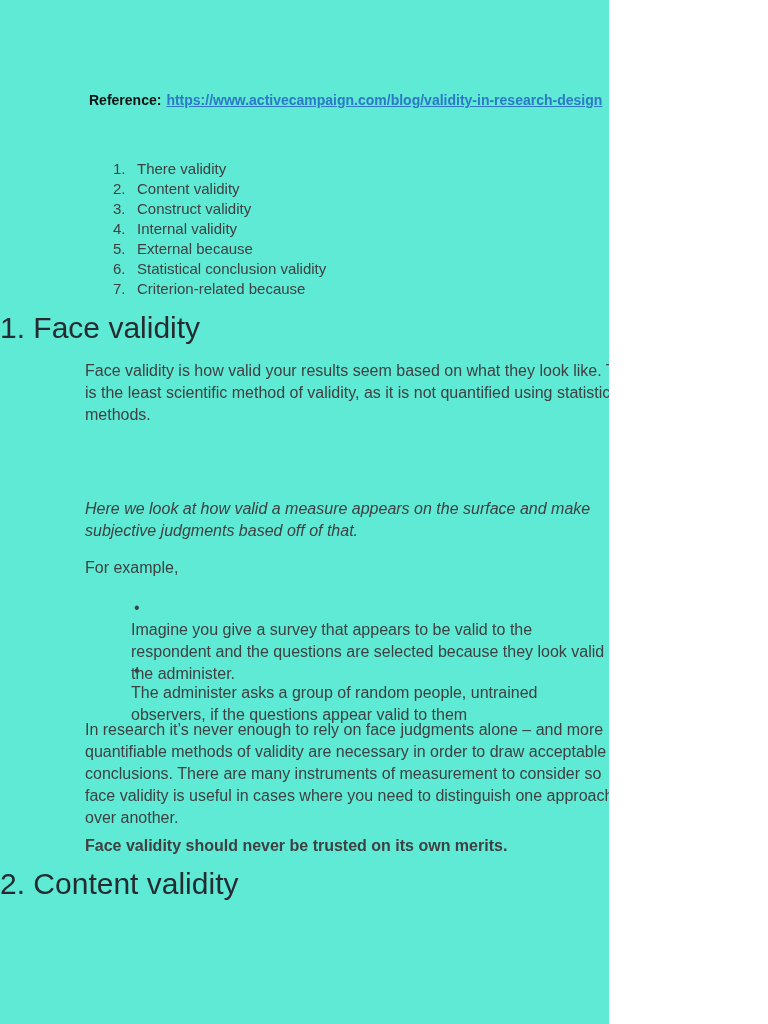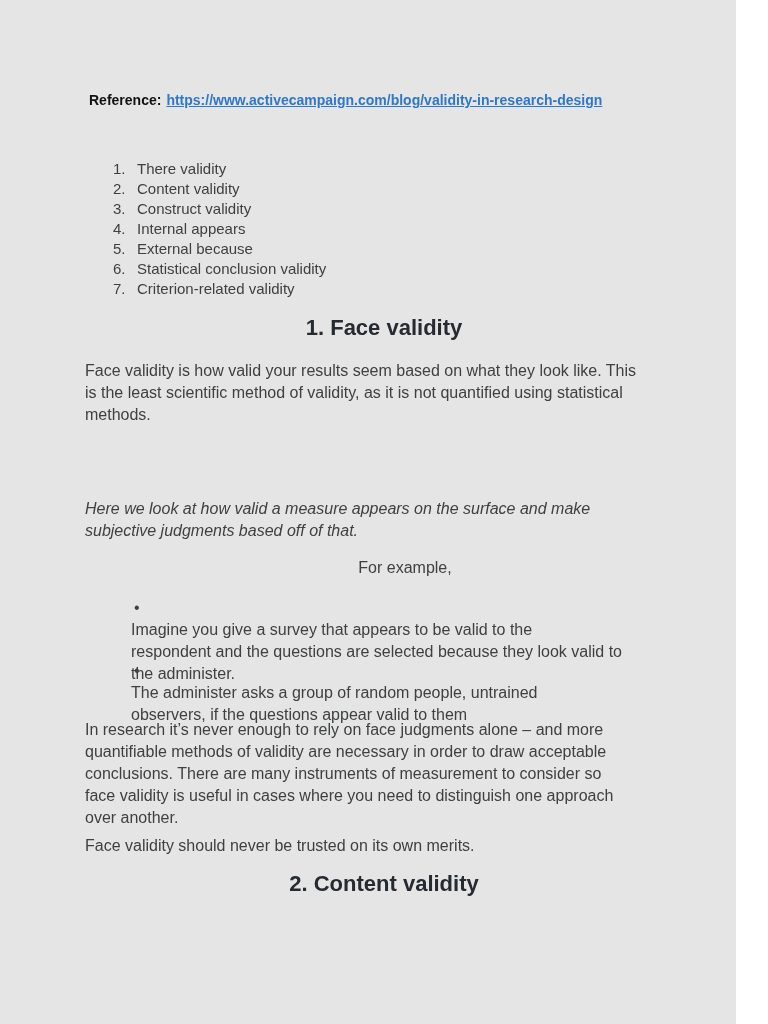--- a/index.html
+++ b/index.html
@@ -2,23 +2,23 @@
 <html><head>
 <meta charset="utf-8">
 <style>
   html, body {
     margin: 0;
     padding: 0;
     background: #ffffff;
   }
   .page {
     position: relative;
-    width: 736px;
+    width: 609px;
     height: 1024px;
-    background: #e5e5e5;
+    background: #5eead4;
     overflow: hidden;
     font-family: "Liberation Sans", sans-serif;
   }
   .reference {
     position: absolute;
     left: 89px;
     top: 91px;
     font-size: 14px;
     line-height: 18px;
     font-weight: 700;
@@ -50,42 +50,41 @@
   }
   .toc-num {
     position: absolute;
     left: 24px;
   }
   .heading {
     position: absolute;
     left: 0;
     width: 768px;
     margin: 0;
-    text-align: center;
-    font-size: 22px;
+    font-size: 30px;
     line-height: 28px;
-    font-weight: 700;
+    font-weight: 400;
     color: #262a31;
   }
   #heading1 { top: 314px; }
   #heading2 { top: 870px; }
   .para {
     position: absolute;
     left: 85px;
     width: 640px;
     margin: 0;
     font-size: 16px;
     line-height: 22px;
     color: #3f4042;
     white-space: pre-line;
   }
   #p1 { top: 360px; }
   #p2 { top: 440px; }
   #p3 { top: 498px; font-style: italic; }
-  #p4 { top: 557px; text-align: center; }
+  #p4 { top: 557px; }
   .bullet-item {
     position: absolute;
     left: 89px;
     width: 620px;
     margin: 0;
     padding-left: 42px;
     text-indent: 54px;
     font-size: 16px;
     line-height: 22px;
     color: #3f4042;
@@ -93,21 +92,21 @@
   }
   #b1 { top: 597px; }
   #b2 { top: 660px; }
   .bullet-glyph {
     position: absolute;
     left: 45px;
     top: 0;
     text-indent: 0;
   }
   #p5 { top: 719px; }
-  #p6 { top: 835px; }
+  #p6 { top: 835px; font-weight: bold; }
 </style>
 </head>
 <body>
 
 <div class="page">
 
   <p class="reference"><span>Reference:</span><a class="ref-link">https://www.activecampaign.com/blog/validity-in-research-design</a></p>
 
   <ul class="toc">
     <li class="toc-item">
@@ -117,33 +116,33 @@
     <li class="toc-item">
       <span class="toc-num">2.</span>
       <span>Content validity</span>
     </li>
     <li class="toc-item">
       <span class="toc-num">3.</span>
       <span>Construct validity</span>
     </li>
     <li class="toc-item">
       <span class="toc-num">4.</span>
-      <span>Internal appears</span>
+      <span>Internal validity</span>
     </li>
     <li class="toc-item">
       <span class="toc-num">5.</span>
       <span>External because</span>
     </li>
     <li class="toc-item">
       <span class="toc-num">6.</span>
       <span>Statistical conclusion validity</span>
     </li>
     <li class="toc-item">
       <span class="toc-num">7.</span>
-      <span>Criterion-related validity</span>
+      <span>Criterion-related because</span>
     </li>
   </ul>
 
   <h2 id="heading1" class="heading">1. Face validity</h2>
 
   <p id="p1" class="para">Face validity is how valid your results seem based on what they look like. This
 is the least scientific method of validity, as it is not quantified using statistical
 methods.</p>
 
 

